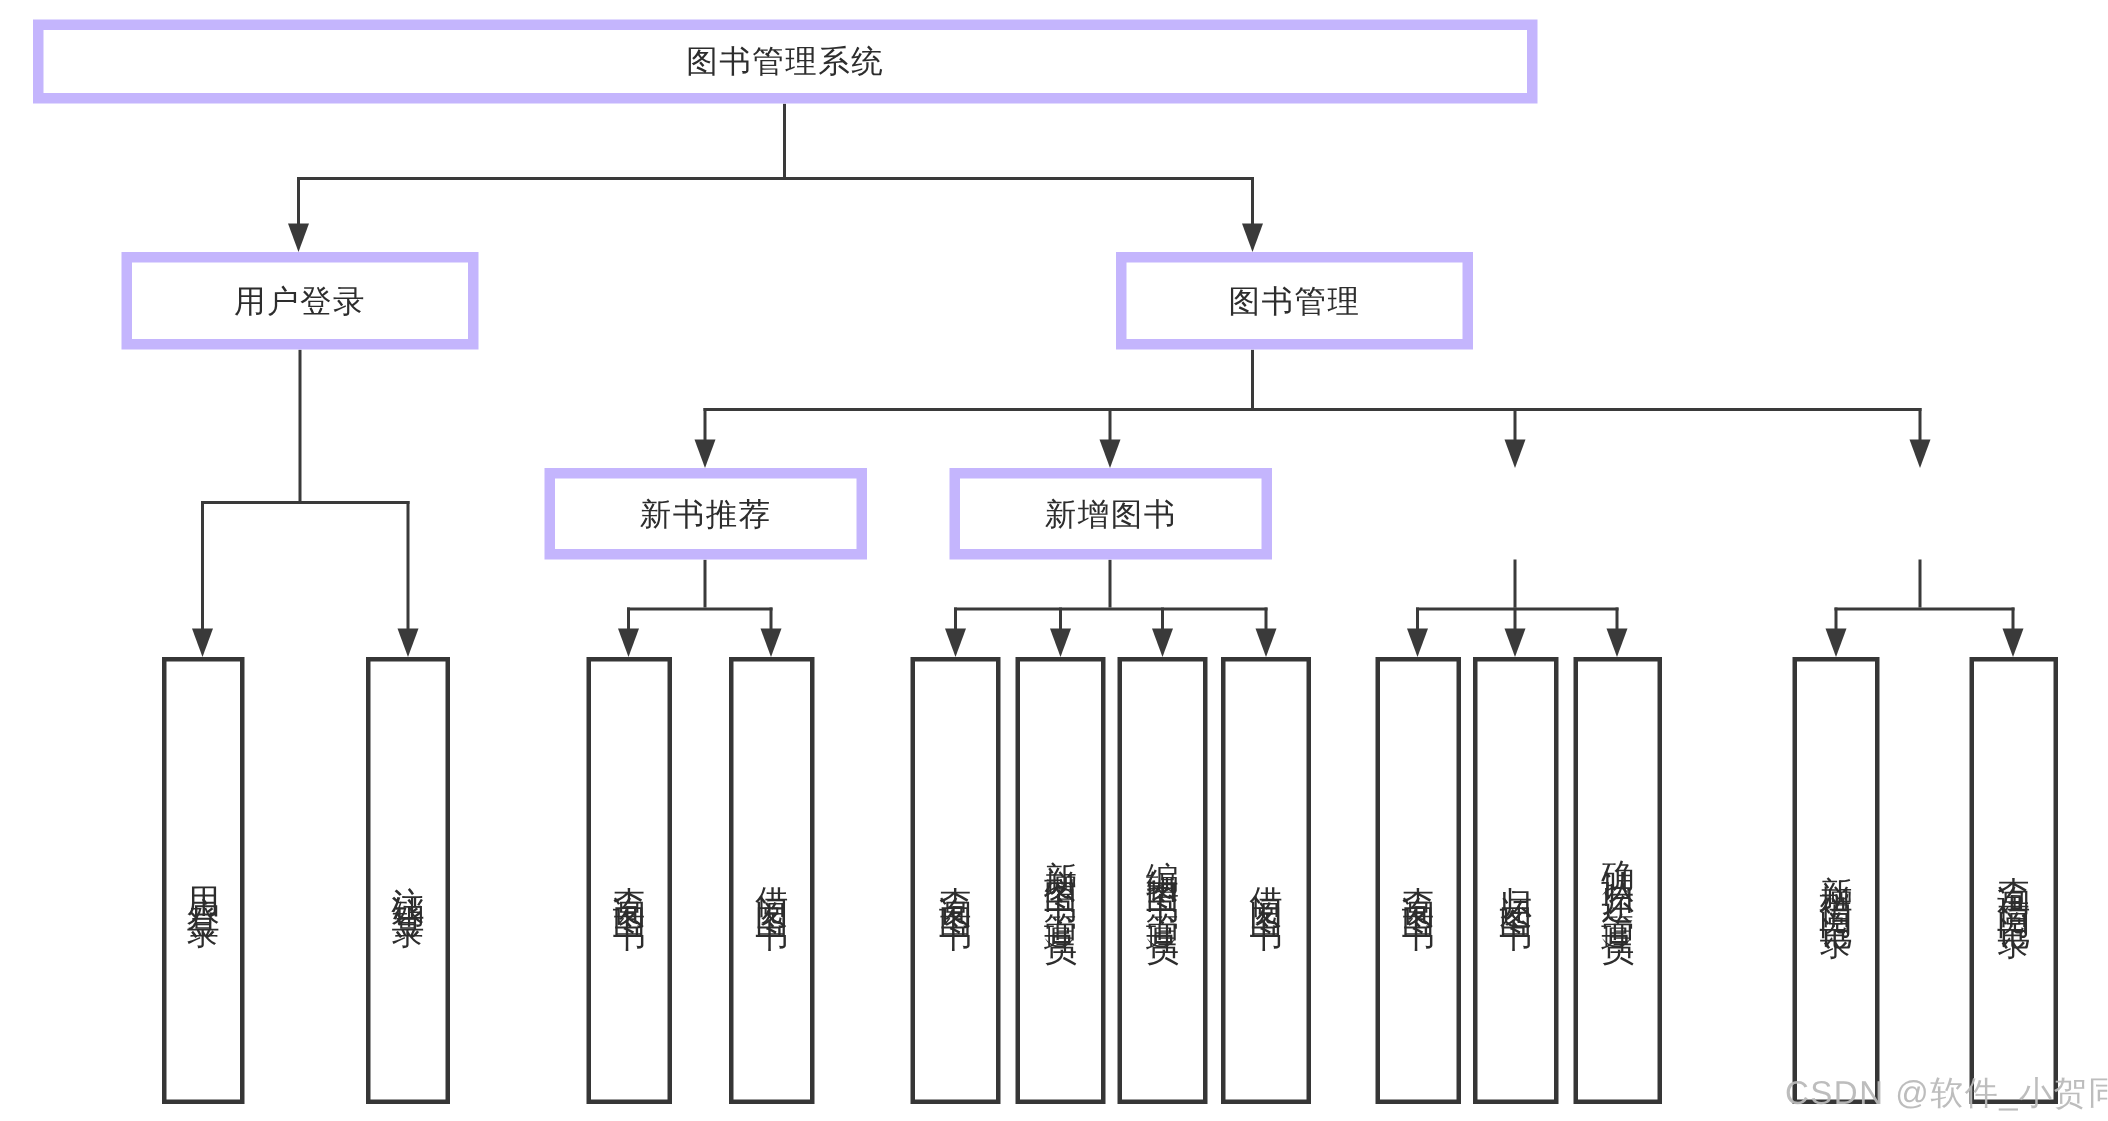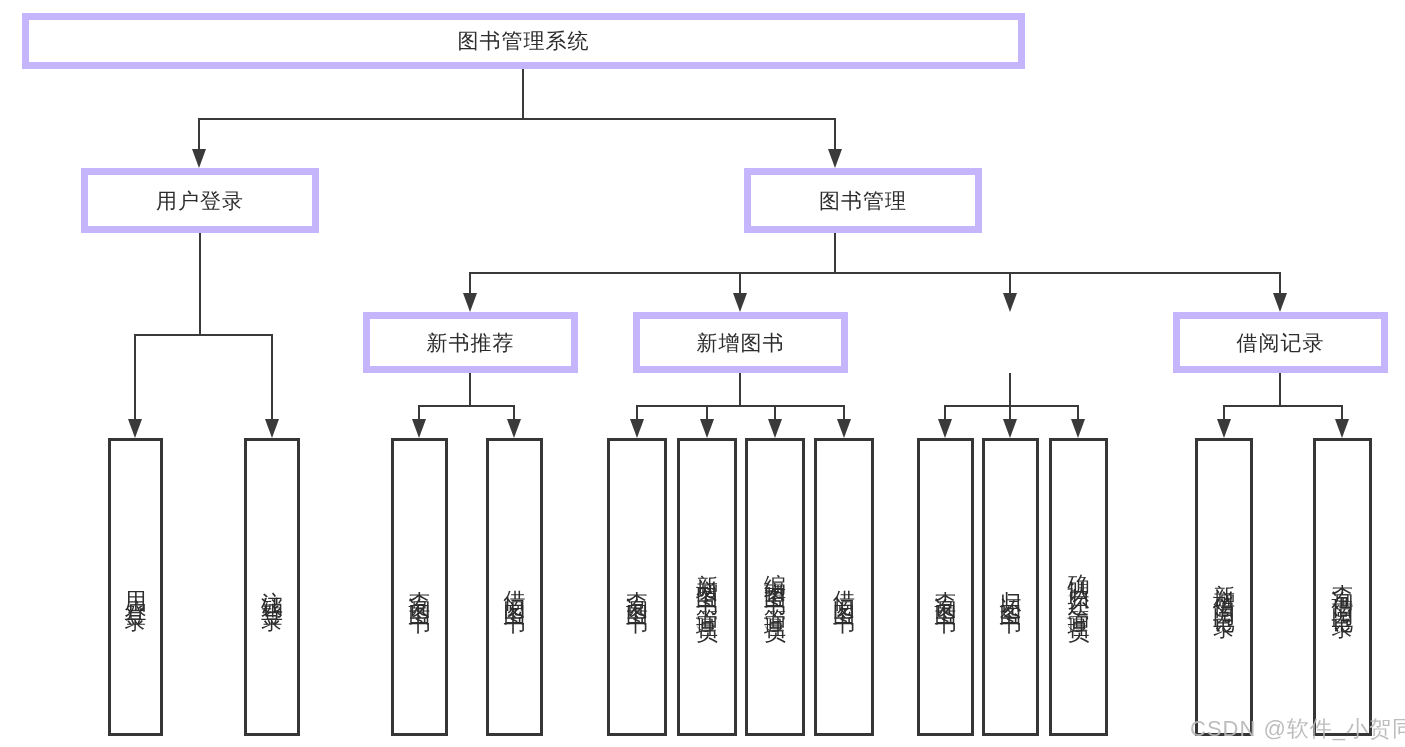--- a/index.html
+++ b/index.html
@@ -70,23 +70,20 @@
   <div class="line" style="left:1009px;top:272px;width:2px;height:23px;"></div>
   <div class="arrow" style="left:1003px;top:293px;"></div>
   <div class="line" style="left:1279px;top:272px;width:2px;height:23px;"></div>
   <div class="arrow" style="left:1273px;top:293px;"></div>
 
   <div class="hbox" style="left:363px;top:312px;width:215px;height:61px;">
     <span>新书推荐</span>
   </div>
   <div class="hbox" style="left:633px;top:312px;width:215px;height:61px;">
     <span>新增图书</span>
-  </div>
-  <div class="hbox" style="left:1173px;top:312px;width:215px;height:61px;">
-    <span>借阅记录</span>
   </div>
 
   <div class="line" style="left:469px;top:373px;width:2px;height:32px;"></div>
   <div class="line" style="left:418px;top:405px;width:97px;height:2px;"></div>
   <div class="line" style="left:418px;top:405px;width:2px;height:16px;"></div>
   <div class="arrow" style="left:412px;top:419px;"></div>
   <div class="line" style="left:513px;top:405px;width:2px;height:16px;"></div>
   <div class="arrow" style="left:507px;top:419px;"></div>
 
   <div class="line" style="left:739px;top:373px;width:2px;height:32px;"></div>

